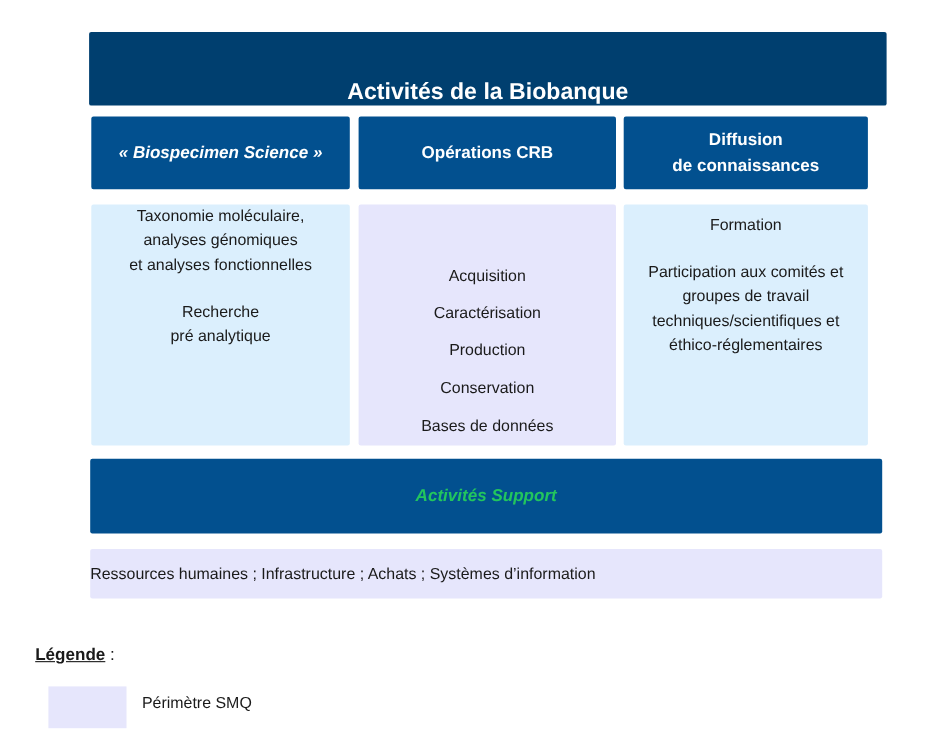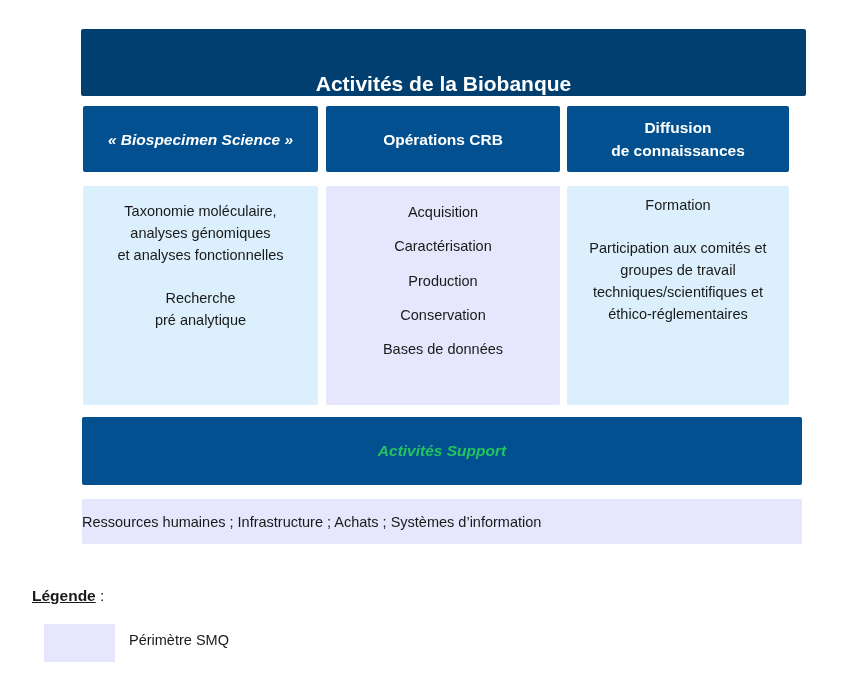--- a/index.html
+++ b/index.html
@@ -10,21 +10,21 @@
                  color: #fff; font-weight: bold; font-size: 21px; display: flex;
                  align-items: flex-end; justify-content: center; border-radius: 2px; }
     .col-head { top: 106px; height: 66px; background: #02508f; color: #fff; font-weight: bold;
                 font-size: 15.5px; display: flex; flex-direction: column; align-items: center;
                 justify-content: center; text-align: center; line-height: 23px; border-radius: 2px; }
     .col-head.italic { font-style: italic; }
     .col-body { top: 186px; height: 219px; display: flex; flex-direction: column;
                 align-items: center; text-align: center; font-size: 14.5px; line-height: 22px;
                 border-radius: 2px; }
     .light-blue { background: #dbeffd; }
-    .lavender { background: #e6e6fc; }
+    .lavender { background: #e6e6fc; justify-content: flex-end; }
     .col1 { left: 83px; width: 235px; }
     .col2 { left: 326px; width: 234px; }
     .col3 { left: 567px; width: 222px; }
     .para { display: block; }
     .support-bar { left: 82px; top: 417px; width: 720px; height: 68px; background: #02508f;
                    color: #22c55e; font-weight: bold; font-style: italic; font-size: 15.5px;
                    display: flex; align-items: center; justify-content: center; border-radius: 2px; }
     .support-list { left: 82px; top: 499px; width: 720px; height: 45px; background: #e6e6fc;
                     display: flex; align-items: center; justify-content: flex-start; font-size: 14.5px;
                     border-radius: 2px; }
@@ -44,21 +44,21 @@
   <span>« Biospecimen Science »</span>
 </div>
 <div class="abs col-head col2">
   <span>Opérations CRB</span>
 </div>
 <div class="abs col-head col3">
   <span>Diffusion</span>
   <span>de connaissances</span>
 </div>
 
-<div class="abs col-body light-blue col1" style="padding-top:14px;">
+<div class="abs col-body light-blue col1" style="">
   <div class="para">
     <div>Taxonomie moléculaire,</div>
     <div>analyses génomiques</div>
     <div>et analyses fonctionnelles</div>
   </div>
   <div class="para" style="margin-top:21px;">
     <div>Recherche</div>
     <div>pré analytique</div>
   </div>
 </div>

